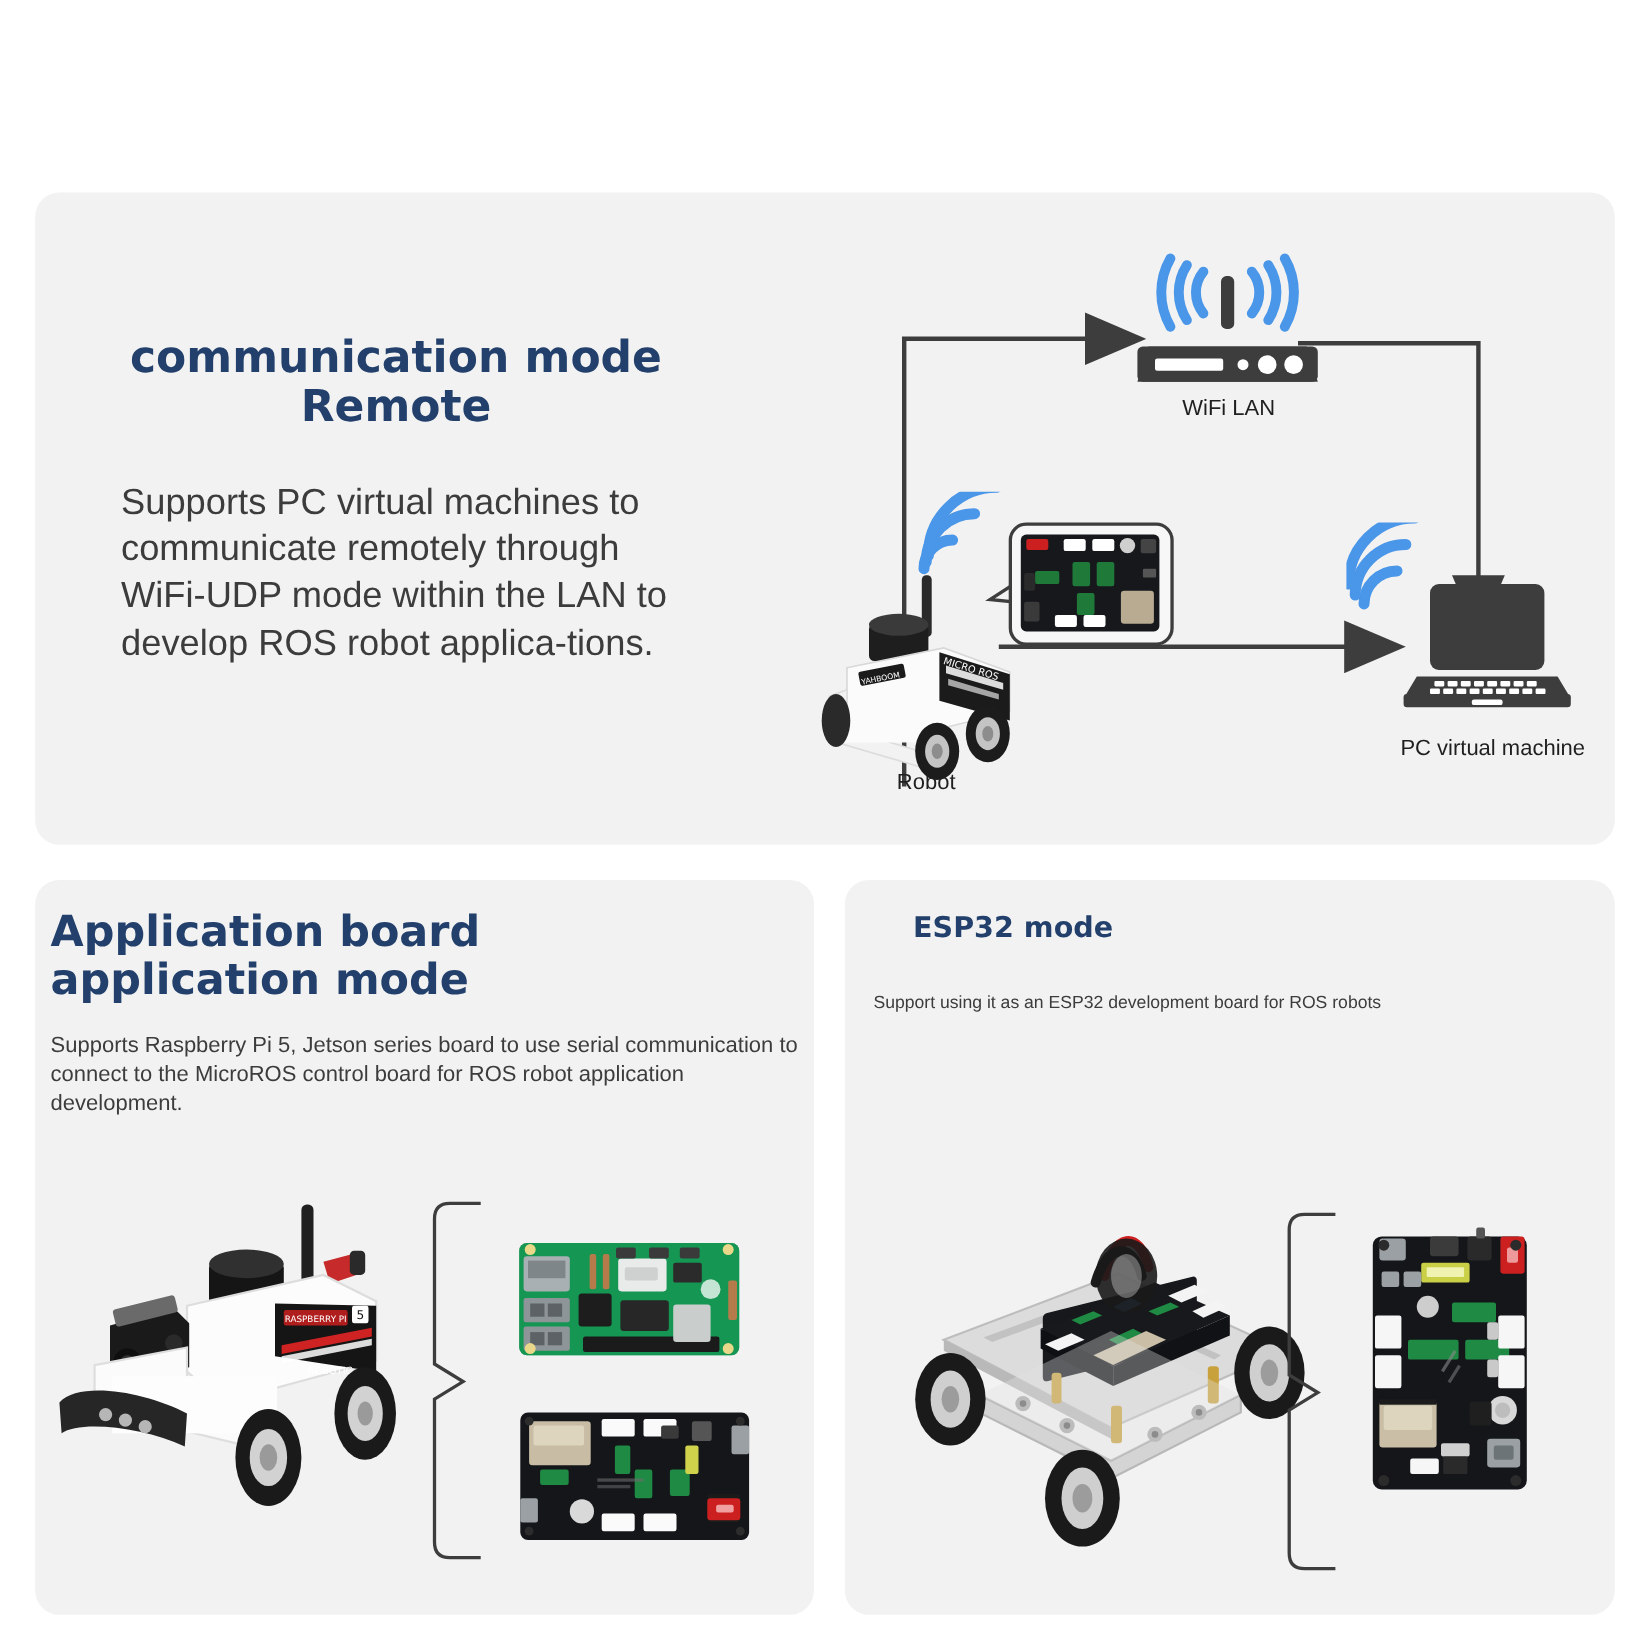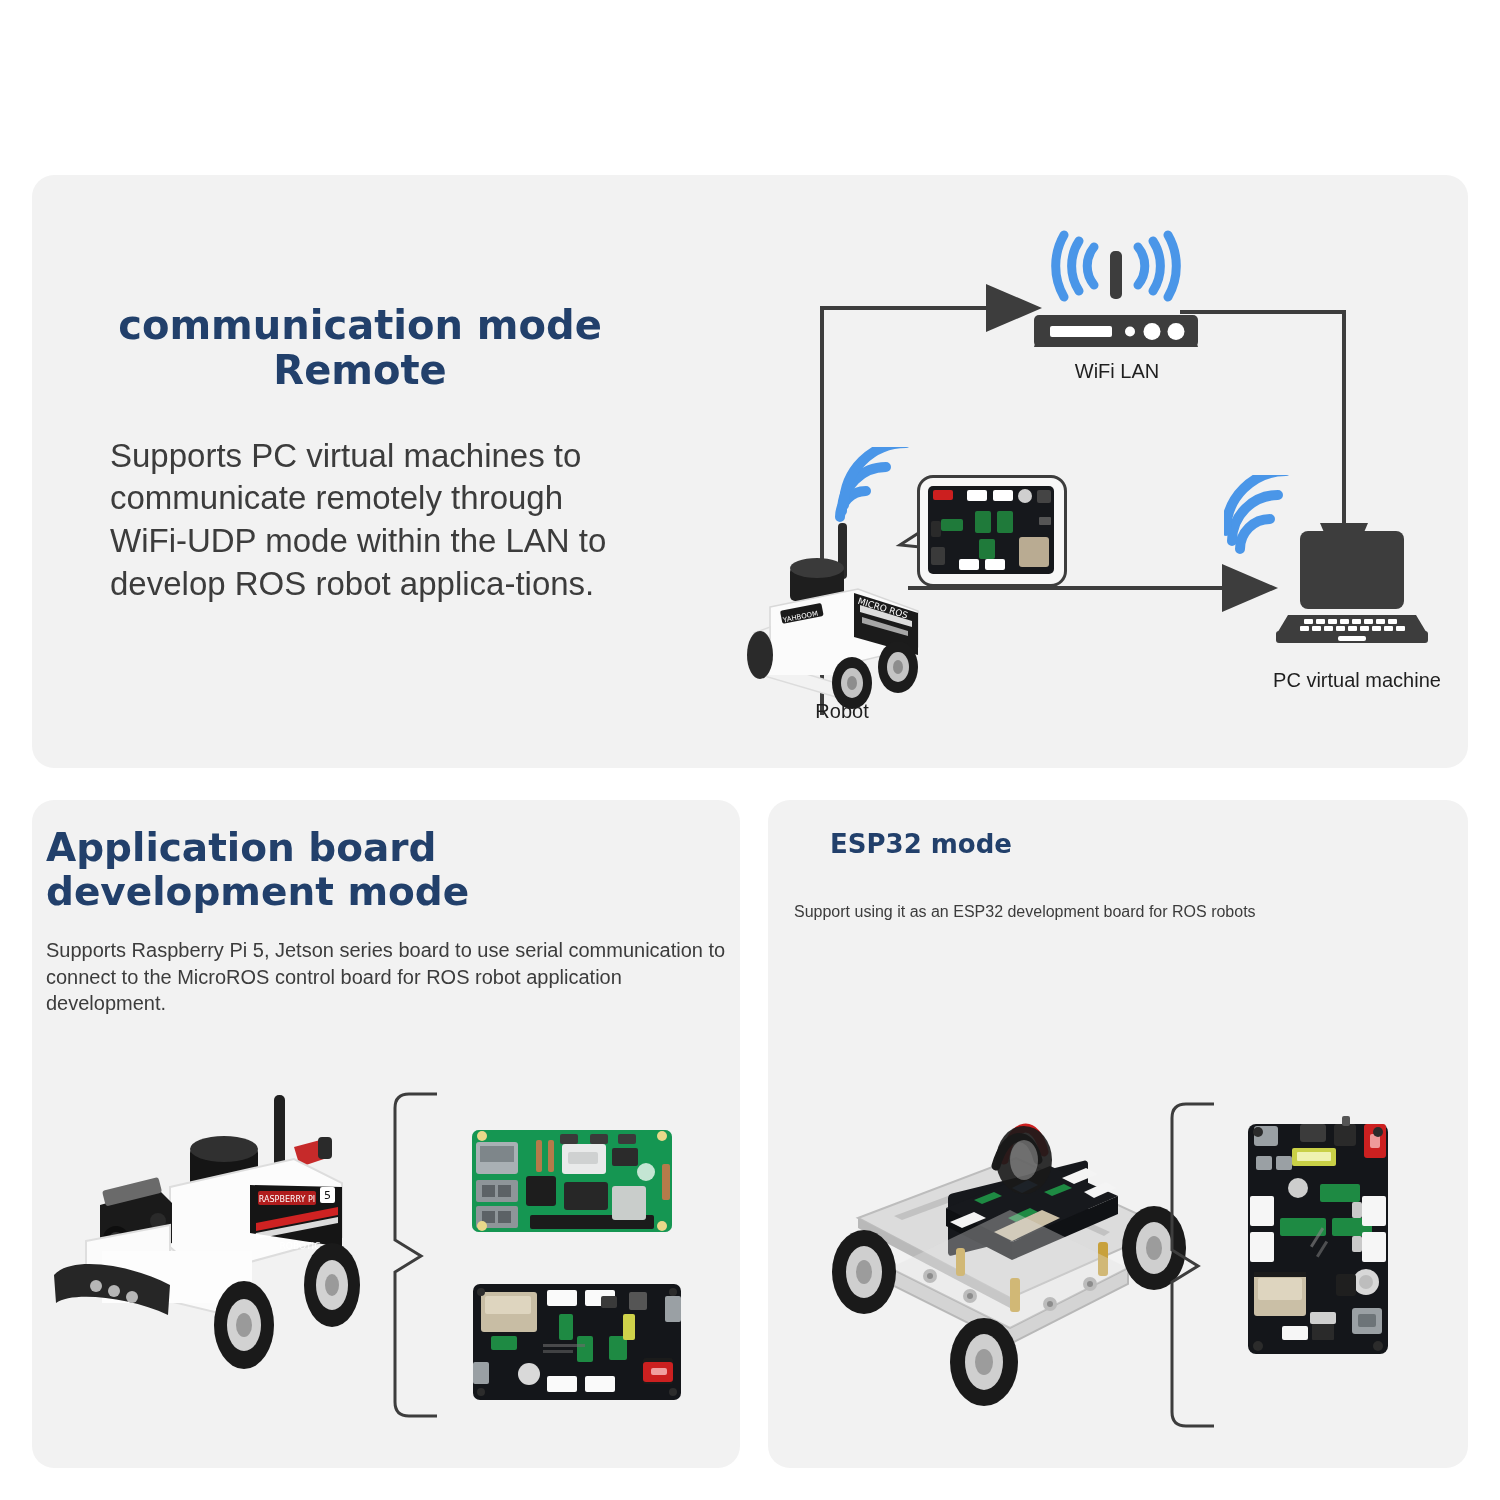--- a/index.html
+++ b/index.html
@@ -238,21 +238,21 @@
       <div class="node-label" style="left:560px; top:494px; width:250px;">PC virtual machine</div>
 
     </div>
   </div>
 
   <div class="panel" id="panel-devboard">
 
     <div id="dev-text">
       <div class="panel-heading" id="dev-heading">
         <div>Application board</div>
-        <div>development mode</div>
+        <div>application mode</div>
       </div>
       <div class="panel-body" id="dev-desc">Supports Raspberry Pi 5, Jetson series board to use serial communication to connect to the MicroROS control board for ROS robot application development.</div>
     </div>
 
     <div class="photo" style="left:10px; top:275px; width:370px; height:340px;">
       <svg width="370" height="340" viewBox="0 0 370 340">
 
         <rect x="232" y="20" width="11" height="74" rx="5" fill="#202020"></rect>
 
         <path d="M252 72 L282 64 L288 82 L258 92 Z" fill="#c62a2a"></path>

